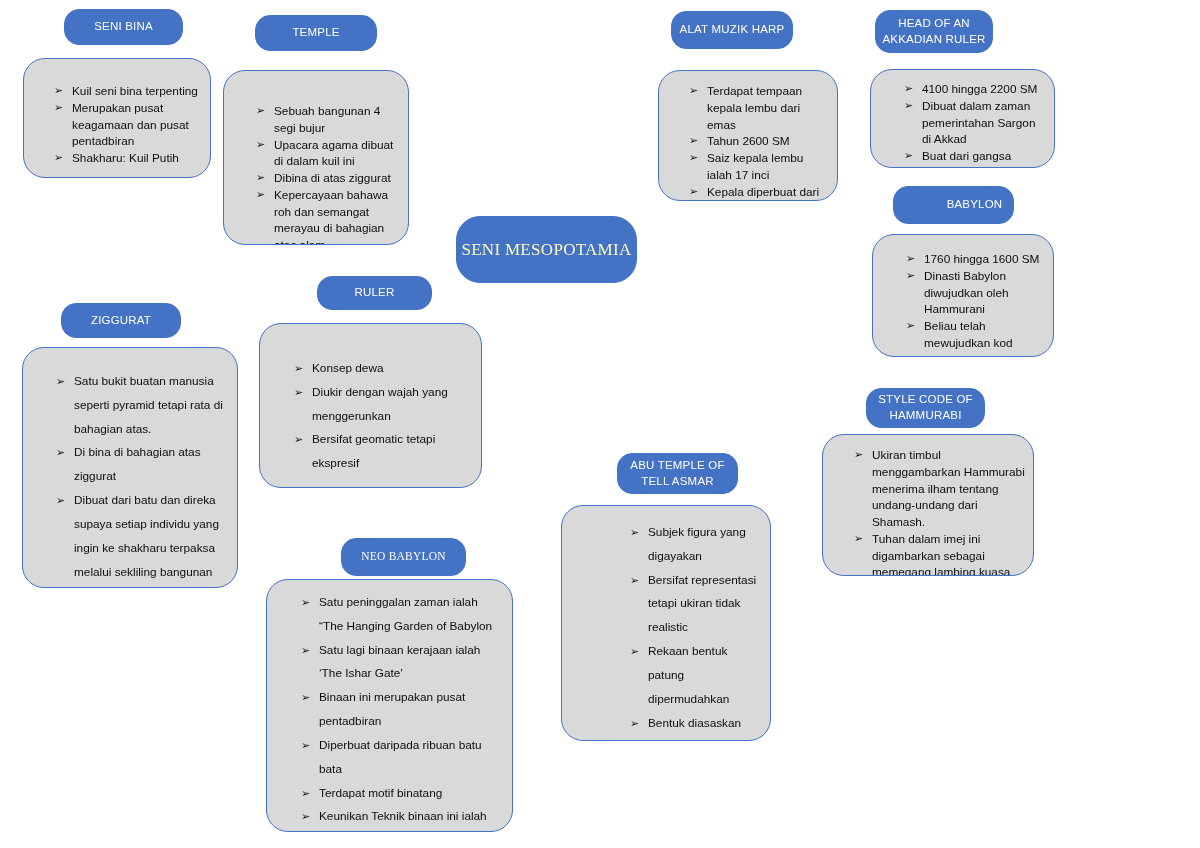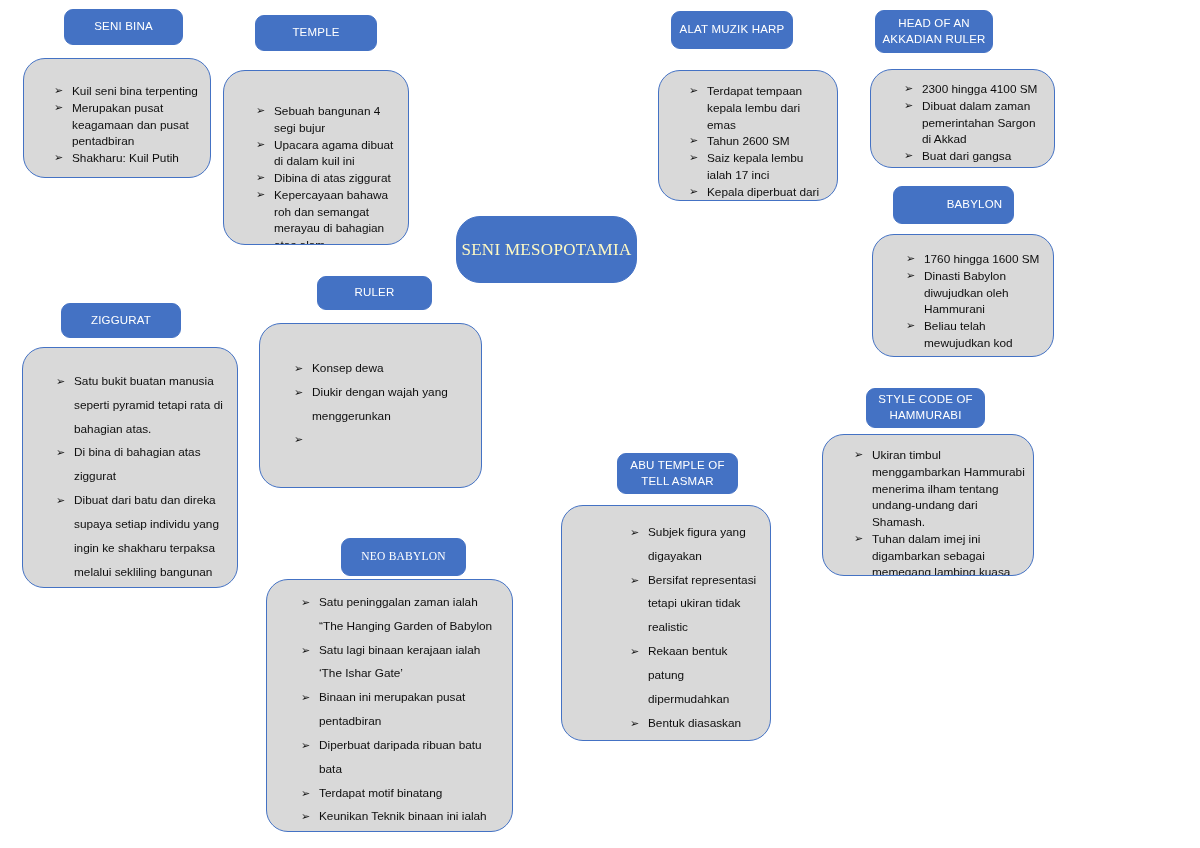--- a/index.html
+++ b/index.html
@@ -16,21 +16,21 @@
     height: 848px;
     background: #ffffff;
     overflow: hidden;
   }
 
   
   .node-header {
     position: absolute;
     background: #4472C4;
     border: 1px solid #4472C4;
-    border-radius: 9px;
+    border-radius: 15px;
     color: #ffffff;
     display: flex;
     align-items: center;
     justify-content: center;
     text-align: center;
     font-size: 11.5px;
     line-height: 1.35;
     letter-spacing: 0.2px;
     box-sizing: border-box;
     padding: 2px 6px;
@@ -167,21 +167,21 @@
     </ul>
   </div>
 
   <div class="node-header" style="left:875px; top:10px; width:118px; height:43px;">
     <span>HEAD OF AN AKKADIAN RULER</span>
   </div>
   <div class="node-body" style="left:870px; top:69px; width:185px; height:99px;">
     <ul class="bullets lead-tight" style="top:11px; padding-left:33px; padding-right:8px;">
       <li>
           <span class="arrow">➢</span>
-          <span class="txt">2300 hingga 4100 SM</span>
+          <span class="txt">4100 hingga 2200 SM</span>
         </li>
       <li>
           <span class="arrow">➢</span>
           <span class="txt">Dibuat dalam zaman pemerintahan Sargon di Akkad</span>
         </li>
       <li>
           <span class="arrow">➢</span>
           <span class="txt">Buat dari gangsa lowong</span>
         </li>
     </ul>
@@ -252,20 +252,21 @@
       <li>
           <span class="arrow">➢</span>
           <span class="txt">Konsep dewa</span>
         </li>
       <li>
           <span class="arrow">➢</span>
           <span class="txt">Diukir dengan wajah yang menggerunkan</span>
         </li>
       <li>
           <span class="arrow">➢</span>
+          <span class="txt">Bersifat geomatic tetapi ekspresif</span>
         </li>
     </ul>
   </div>
 
   <div class="node-header" style="left:341px; top:538px; width:125px; height:38px;font-family:Liberation Serif, serif;">
     <span>NEO BABYLON</span>
   </div>
   <div class="node-body" style="left:266px; top:579px; width:247px; height:253px;">
     <ul class="bullets lead-loose" style="top:11px; padding-left:34px; padding-right:8px;">
       <li>

